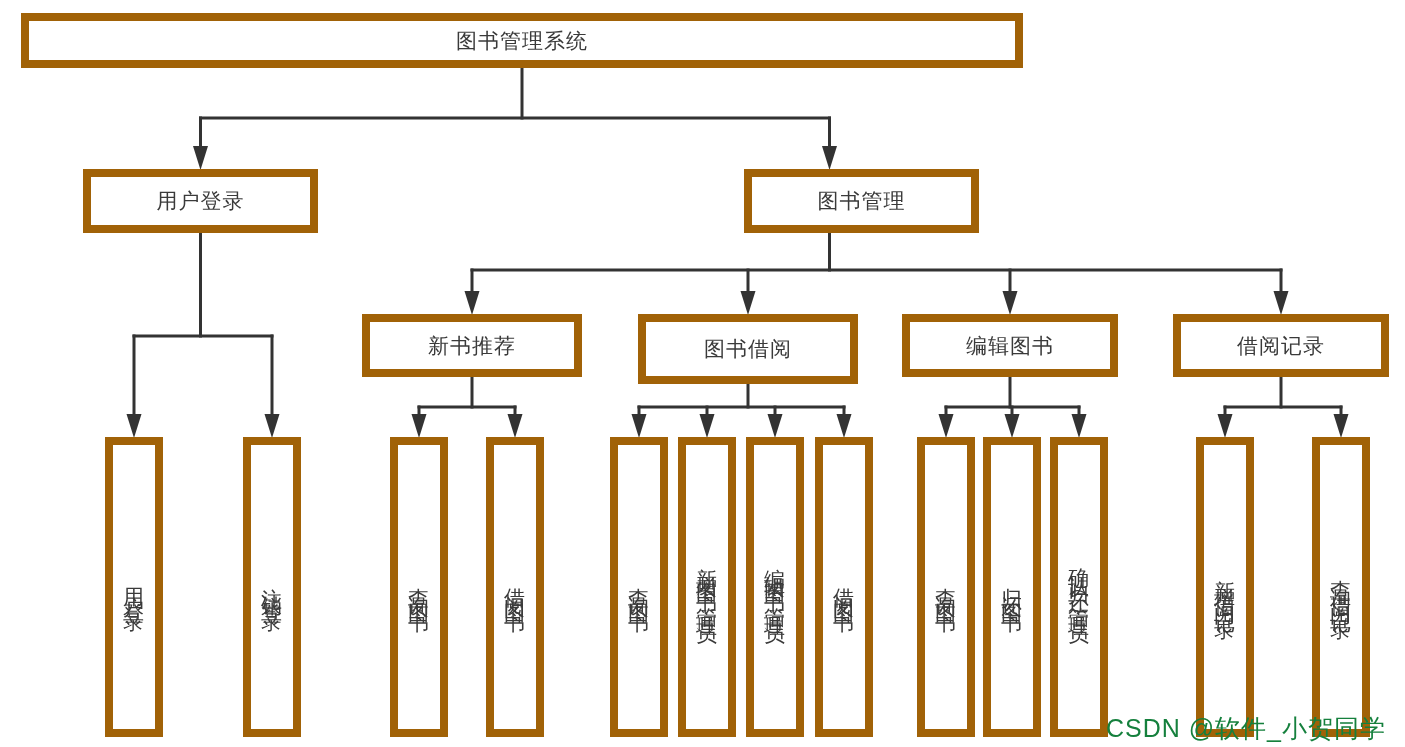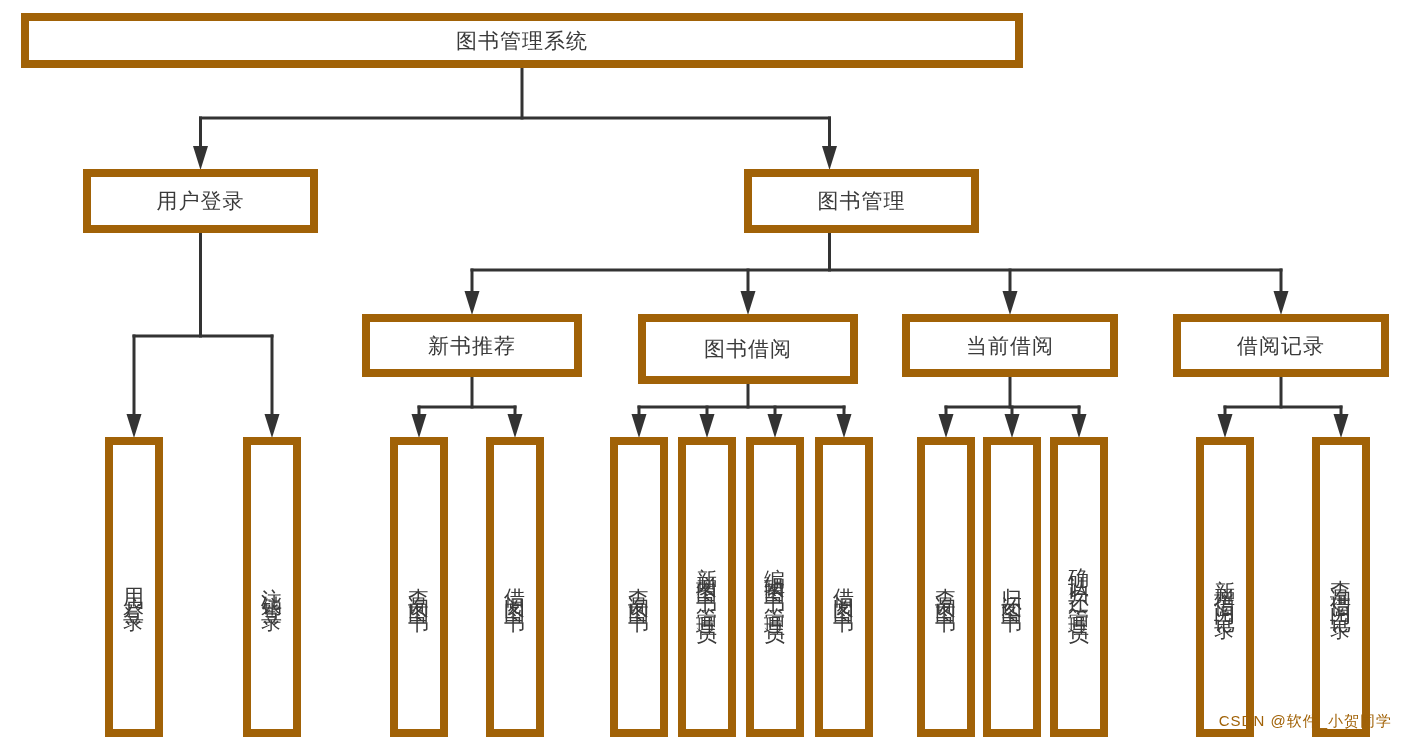--- a/index.html
+++ b/index.html
@@ -39,26 +39,26 @@
   }
   .box.vbox span {
     writing-mode: vertical-rl;
     text-orientation: upright;
     letter-spacing: 8px;
     line-height: 1;
     font-size: 21px;
   }
   #watermark {
     position: absolute;
-    right: 13px;
+    right: 19px;
     top: 712px;
     z-index: 3;
-    font-size: 15px;
+    font-size: 25px;
     letter-spacing: 1px;
-    color: #a16207;
+    color: #15803d;
     white-space: nowrap;
   }
 </style>
 </head>
 <body>
 
 <div id="canvas">
   <svg id="connectors" width="1405" height="747" viewBox="0 0 1405 747">
       <line x1="522" y1="68" x2="522" y2="118" stroke="#333333" stroke-width="3" stroke-linecap="square"></line>
       <line x1="200.5" y1="118" x2="829.5" y2="118" stroke="#333333" stroke-width="3" stroke-linecap="square"></line>
@@ -147,21 +147,21 @@
     <div class="box vbox" style="left: 678px; top: 437px; width: 58px; height: 300px;">
       <span>新增图书（管理员）</span>
     </div>
     <div class="box vbox" style="left: 746px; top: 437px; width: 58px; height: 300px;">
       <span>编辑图书（管理员）</span>
     </div>
     <div class="box vbox" style="left: 815px; top: 437px; width: 58px; height: 300px;">
       <span>借阅图书</span>
     </div>
     <div class="box" style="left: 902px; top: 314px; width: 216px; height: 63px;">
-      <span>当前借阅</span>
+      <span>编辑图书</span>
     </div>
     <div class="box vbox" style="left: 917px; top: 437px; width: 58px; height: 300px;">
       <span>查询图书</span>
     </div>
     <div class="box vbox" style="left: 983px; top: 437px; width: 58px; height: 300px;">
       <span>归还图书</span>
     </div>
     <div class="box vbox" style="left: 1050px; top: 437px; width: 58px; height: 300px;">
       <span>确认归还（管理员）</span>
     </div>

